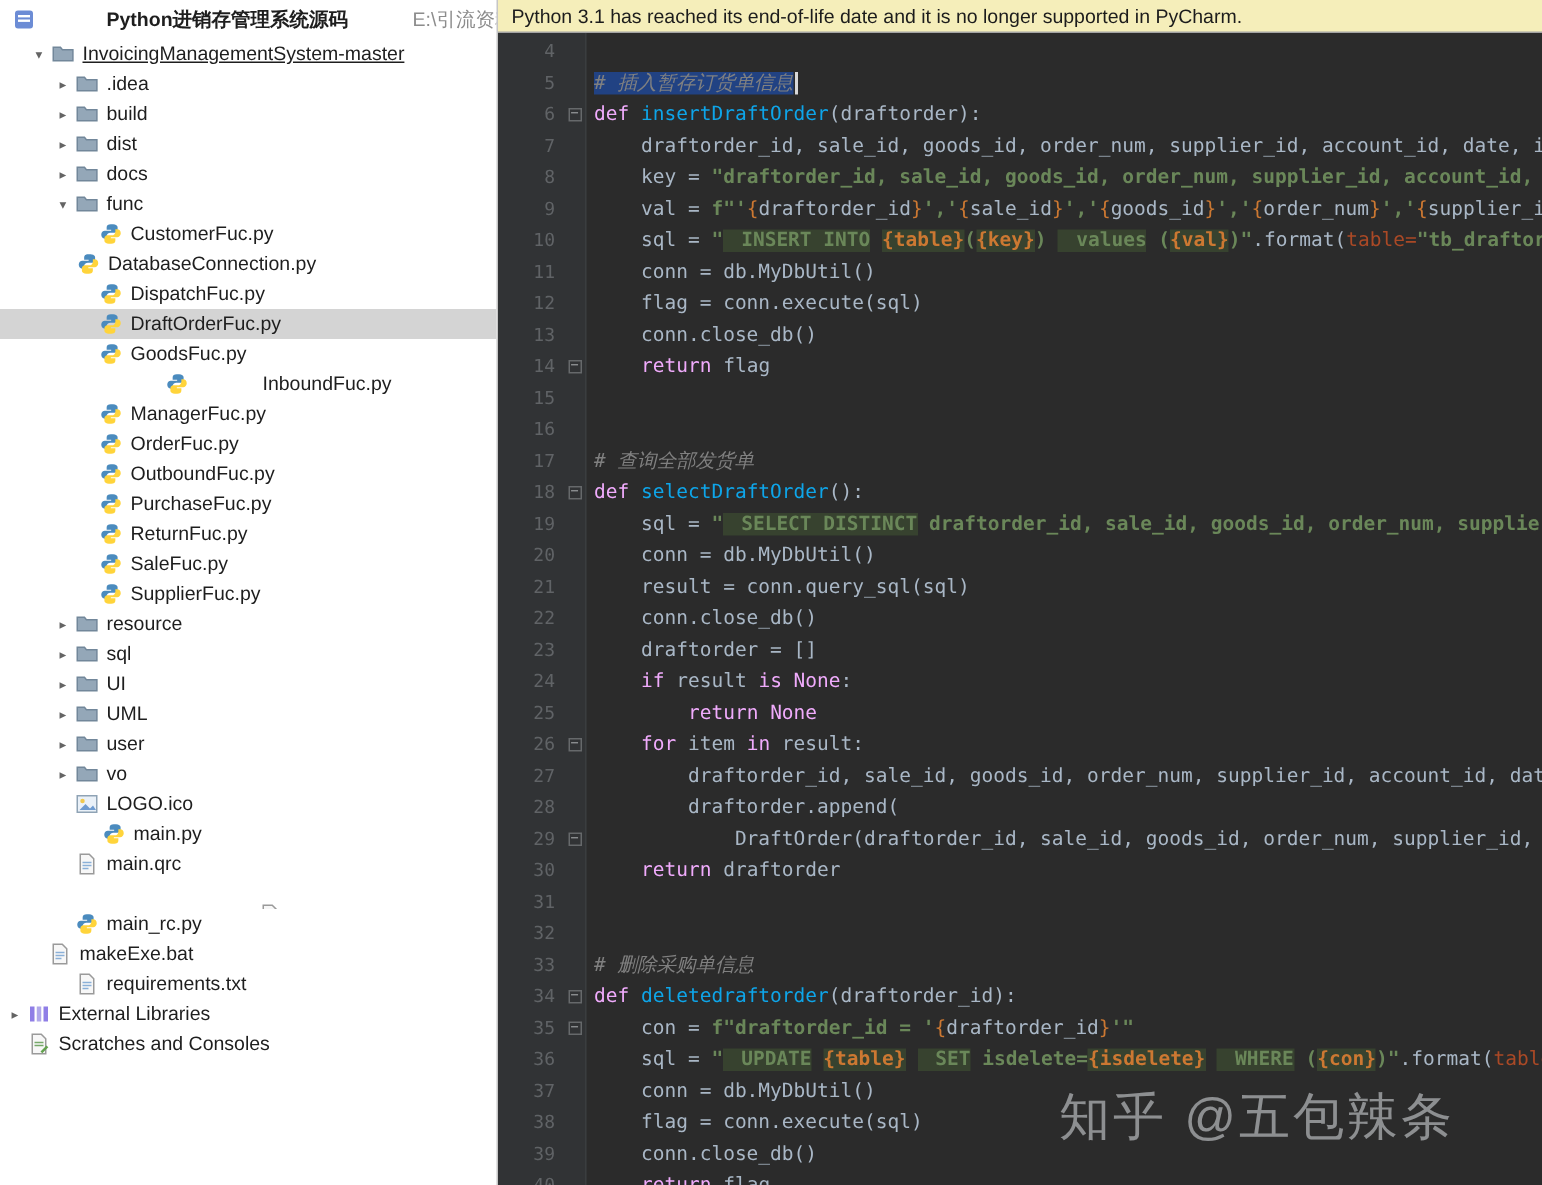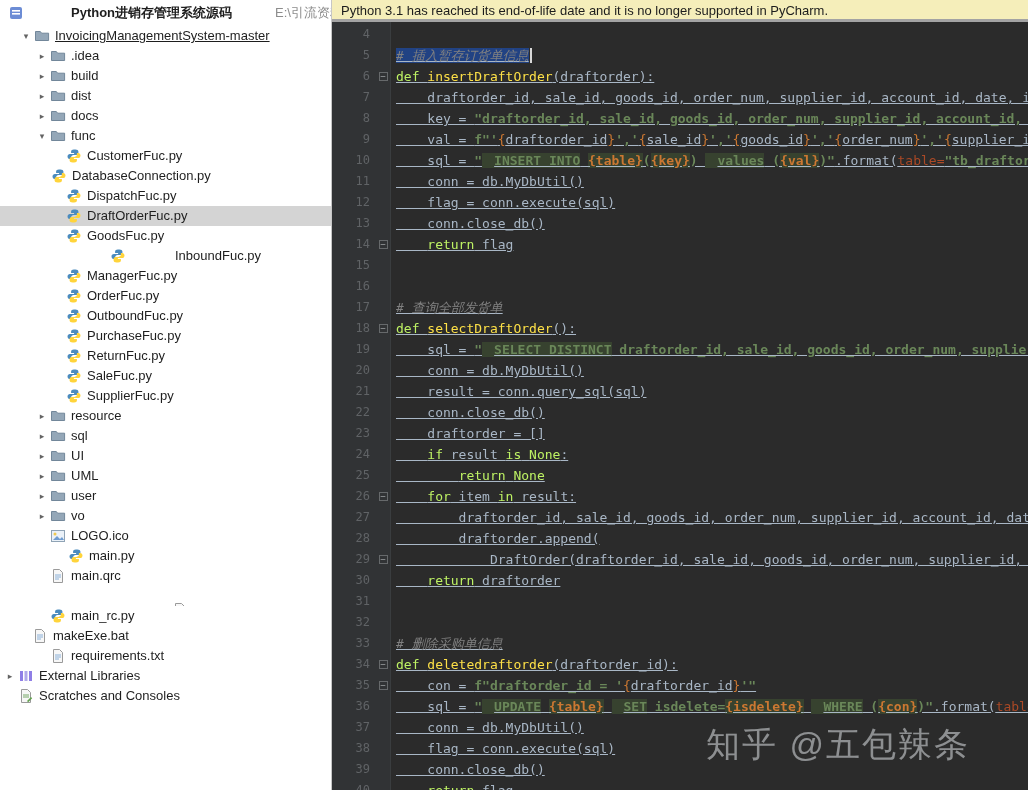--- a/index.html
+++ b/index.html
@@ -14,34 +14,34 @@
   .tree{}
   .tree-row{height:20px;line-height:20px;display:flex;align-items:center;white-space:nowrap;overflow:hidden;}
   .tree-row.selected{background:#d4d4d4;}
   .arrow{flex:0 0 16px;width:16px;text-align:center;font-size:9px;color:#646464;}
   .icon{flex:0 0 16px;width:16px;height:16px;margin-right:5px;display:inline-flex;align-items:center;justify-content:center;}
   .icon svg{display:block;}
   .tree-label{color:#1e1e1e;}
   .tree-label.u{text-decoration:underline;}
 
   
-  .banner{position:absolute;left:332px;top:0;right:0;height:22px;background:#f5eeba;color:#1c1c1c;font-size:13px;line-height:22px;padding-left:9px;box-sizing:border-box;border-bottom:3px solid #a3a3a3;overflow:hidden;white-space:nowrap;}
+  .banner{position:absolute;left:332px;top:0;right:0;height:22px;background:#f5eeba;color:#1c1c1c;font-size:13px;line-height:22px;padding-left:9px;box-sizing:border-box;border-bottom:1px solid #a3a3a3;overflow:hidden;white-space:nowrap;}
 
   
   .editor{position:absolute;left:332px;top:22px;right:0;bottom:0;background:#2b2b2b;font-family:"DejaVu Sans Mono","Liberation Mono",monospace;font-size:13px;overflow:hidden;}
   .gutter-bg{position:absolute;left:0;top:0;bottom:0;width:58px;background:#313335;border-right:1px solid #3a3d3f;}
   .code-lines{position:absolute;left:0;top:2px;right:0;}
   .code-line{height:21px;line-height:21px;display:flex;position:relative;}
   .lnum{flex:0 0 38px;width:38px;text-align:right;padding-right:6px;color:#606366;font-size:12px;}
   .fold{flex:0 0 14px;width:14px;display:flex;align-items:center;justify-content:center;}
   .fold-box{width:9px;height:9px;border:1px solid #66696b;color:#9ea1a3;font-size:9px;line-height:7px;text-align:center;box-sizing:border-box;background:#313335;}
-  .code{white-space:pre;padding-left:6px;color:#a9b7c6;text-decoration:underline;}
+  .code{white-space:pre;padding-left:6px;color:#a9b7c6;}
   .seg-t{color:#a9b7c6;}
-  .seg-k{color:#bef264;}
-  .seg-f{color:#fde047;}
+  .seg-k{color:#f0abfc;}
+  .seg-f{color:#0ea5e9;}
   .seg-s{color:#6a8759;font-weight:600;}
   .seg-c{color:#808080;font-style:italic;}
   .seg-p{color:#cc7832;}
   .seg-a{color:#aa4926;}
   .seg-q{color:#6a8759;font-weight:600;background:#37422f;padding-left:12px;}
   .seg-ph{color:#cc7832;font-weight:600;background:#37422f;}
   .sel{background:#214283;}
   .caret{display:inline-block;width:2px;height:15px;background:#d8d8d8;vertical-align:text-bottom;margin-left:1px;}
 
   

